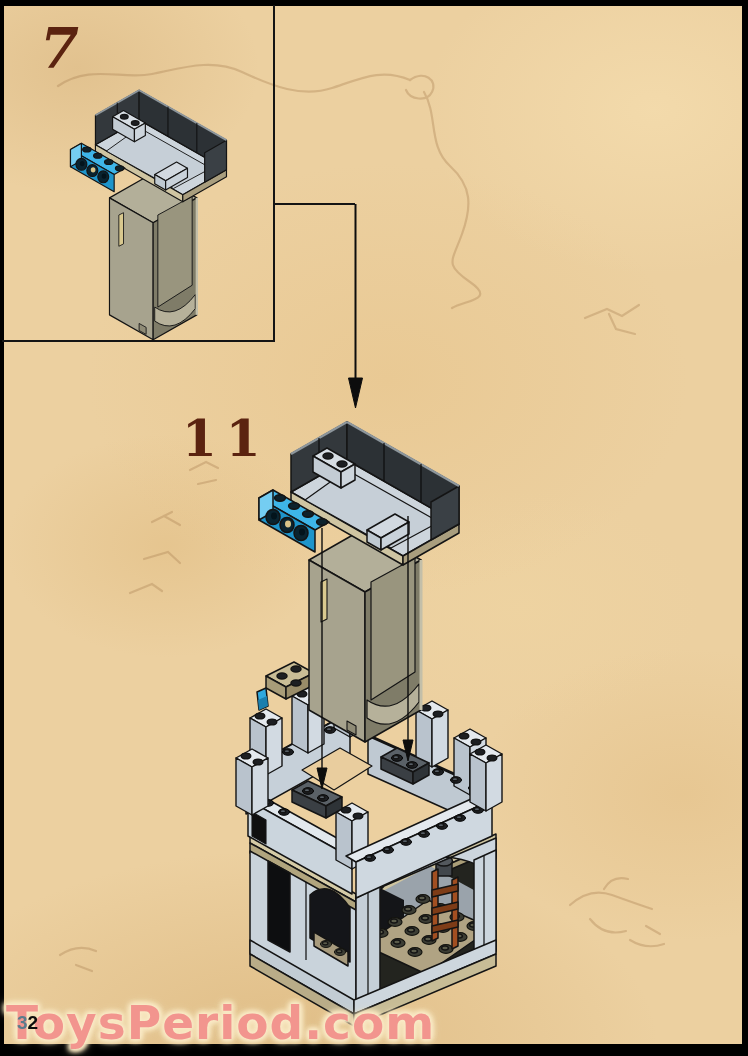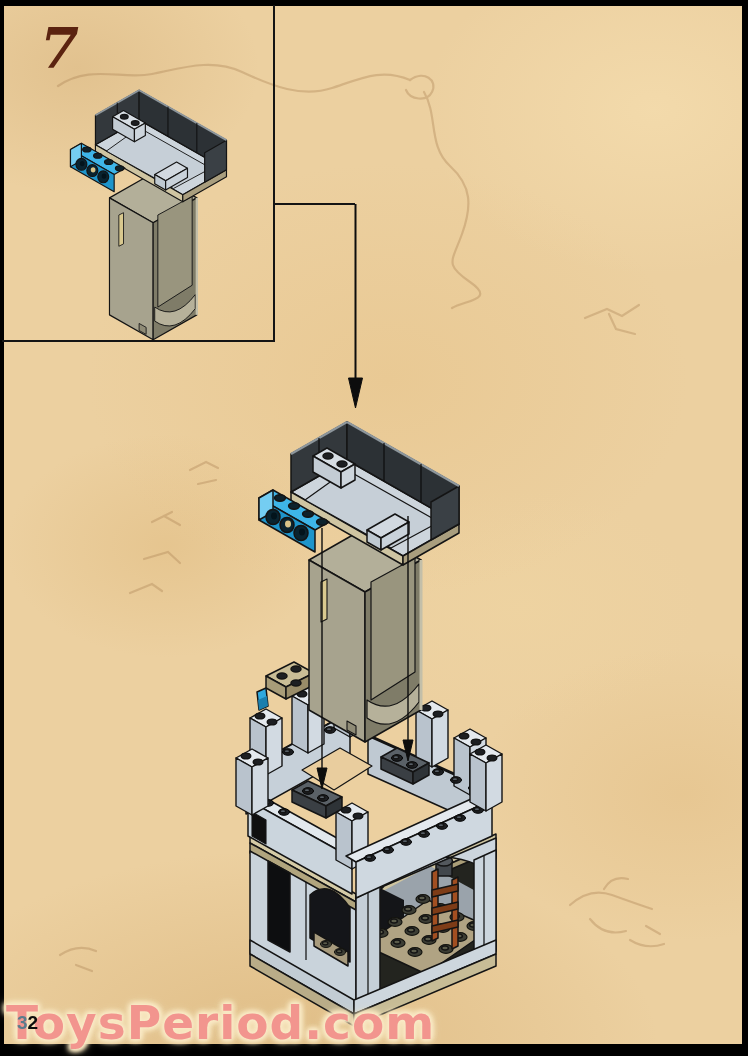--- a/index.html
+++ b/index.html
@@ -293,17 +293,18 @@
       <line x1="322" y1="528" x2="322" y2="770" stroke-width="1.4"></line>
       <polygon points="322,789 317,768 327,768" stroke-width="1"></polygon>
     </g>
     <g stroke="#0d0d0d" fill="#0d0d0d">
       <line x1="408" y1="516" x2="408" y2="742" stroke-width="1.4"></line>
       <polygon points="408,761 403,740 413,740" stroke-width="1"></polygon>
     </g>
   </svg>
 
   <div class="step-label" id="step7-label">7</div>
+  <div class="step-label" id="step11-label">11</div>
 
   <div class="watermark">ToysPeriod.com</div>
 
   <div class="page-number"><span class="d1">3</span><span class="d2">2</span></div>
 </div>
 
 </body></html>

